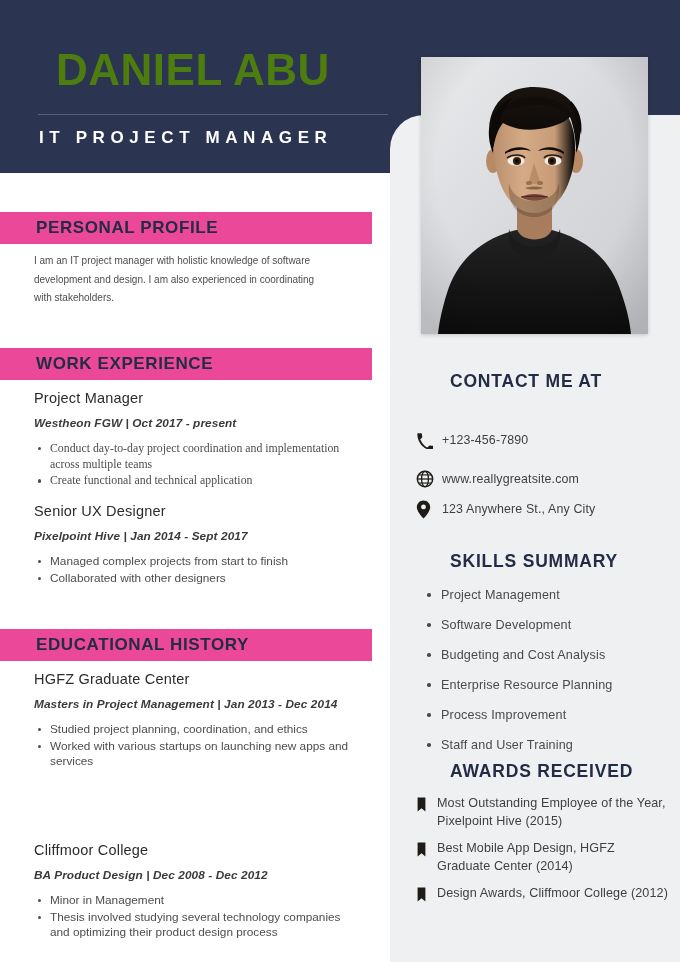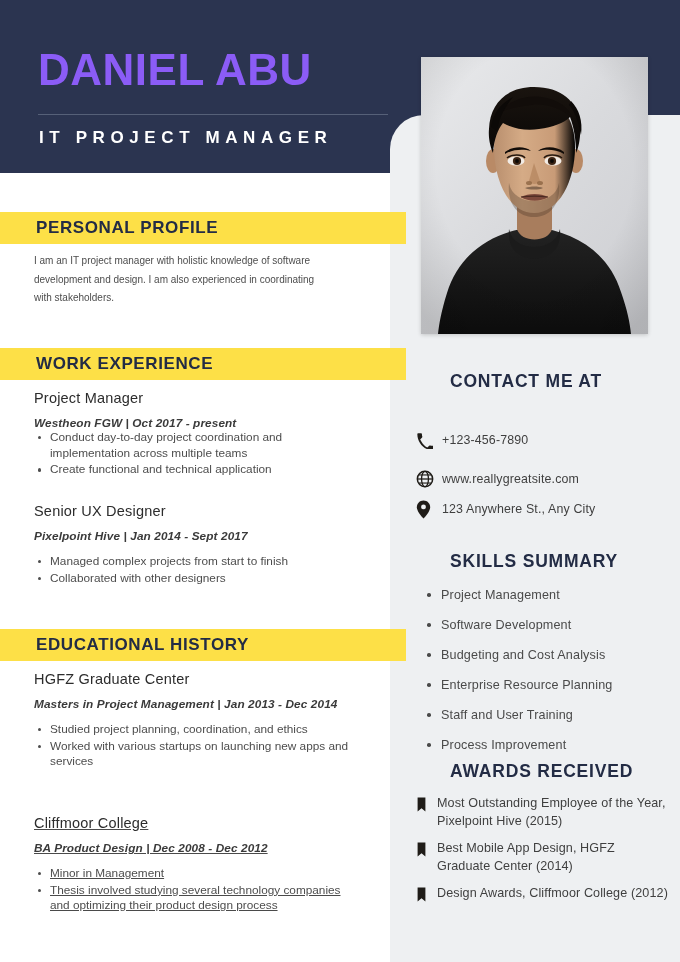--- a/index.html
+++ b/index.html
@@ -38,24 +38,25 @@
   .name-block {
     position: absolute;
     left: 38px;
     top: 46px;
     width: 340px;
   }
   .name {
     font-size: 44px;
     line-height: 48px;
     font-weight: bold;
-    color: #8b5cf6;
+    color: #4d7c0f;
     letter-spacing: 0.5px;
     white-space: nowrap;
     font-family: "Liberation Sans", sans-serif;
+    margin-left: 18px;
   }
   .name-divider {
     position: absolute;
     left: 38px;
     top: 114px;
     width: 350px;
     height: 1px;
     background: #5a6party;
     background: #566078;
   }
@@ -91,23 +92,23 @@
     overflow: hidden;
     background: #d7d9dc;
     box-shadow: 0 1px 4px rgba(0,0,0,0.18);
   }
   .photo svg { display: block; }
 
   
   .section-bar {
     position: absolute;
     left: 0;
-    width: 406px;
+    width: 372px;
     height: 32px;
-    background: #fde047;
+    background: #ec4899;
   }
   .section-bar .section-title {
     position: absolute;
     left: 36px;
     top: 50%;
     transform: translateY(-50%);
     font-size: 17px;
     font-weight: bold;
     color: #232c45;
     letter-spacing: 0.6px;
@@ -342,21 +343,21 @@
   </div>
   <div class="left-body profile-text" style="top:252px; width:290px;">I am an IT project manager with holistic knowledge of software development and design. I am also experienced in coordinating with stakeholders.</div>
 
   <div class="section-bar" style="top:348px;">
     <div class="section-title">WORK EXPERIENCE</div>
   </div>
 
   <div class="left-body" style="top:390px;">
     <div class="entry-title">Project Manager</div>
     <div class="entry-sub" style="margin-top:10px;">Westheon FGW | Oct 2017 - present</div>
-    <ul class="entry-list" style="">
+    <ul class="entry-list" style="margin-top:11px;font-family:Liberation Serif, serif;">
       <li>Conduct day-to-day project coordination and implementation across multiple teams</li>
       <li>Create functional and technical application</li>
     </ul>
   </div>
 
   <div class="left-body" style="top:491px;margin-top:12px;">
     <div class="entry-title">Senior UX Designer</div>
     <div class="entry-sub" style="margin-top:10px;">Pixelpoint Hive | Jan 2014 - Sept 2017</div>
     <ul class="entry-list" style="margin-top:11px;">
       <li>Managed complex projects from start to finish</li>
@@ -370,21 +371,21 @@
 
   <div class="left-body" style="top:671px;">
     <div class="entry-title">HGFZ Graduate Center</div>
     <div class="entry-sub" style="margin-top:10px;">Masters in Project Management | Jan 2013 - Dec 2014</div>
     <ul class="entry-list" style="margin-top:11px;">
       <li>Studied project planning, coordination, and ethics</li>
       <li>Worked with various startups on launching new apps and services</li>
     </ul>
   </div>
 
-  <div class="left-body" style="top:815px;text-decoration:underline;">
+  <div class="left-body" style="top:842px;">
     <div class="entry-title">Cliffmoor College</div>
     <div class="entry-sub" style="margin-top:10px;">BA Product Design | Dec 2008 - Dec 2012</div>
     <ul class="entry-list" style="margin-top:11px;">
       <li>Minor in Management</li>
       <li>Thesis involved studying several technology companies and optimizing their product design process</li>
     </ul>
   </div>
 
   <div class="r-section-title" style="top:371px;">CONTACT ME AT</div>
 
@@ -420,22 +421,22 @@
     </span>
     <span class="contact-text">123 Anywhere St., Any City</span>
   </div>
 
   <div class="r-section-title" style="top:551px;">SKILLS SUMMARY</div>
   <ul class="skills-list" style="top:587px;">
     <li>Project Management</li>
     <li>Software Development</li>
     <li>Budgeting and Cost Analysis</li>
     <li>Enterprise Resource Planning</li>
+    <li>Process Improvement</li>
     <li>Staff and User Training</li>
-    <li>Process Improvement</li>
   </ul>
 
   <div class="r-section-title" style="top:761px;">AWARDS RECEIVED</div>
   <ul class="awards-list" style="top:795px;">
     <li>
       <span class="award-icon">
         <svg width="9" height="15" viewBox="0 0 9 15">
             <path fill="#1f1c18" d="M0.6 0.6 H8.4 V14.4 L4.5 11.2 L0.6 14.4 Z"></path>
           </svg>
       </span>

